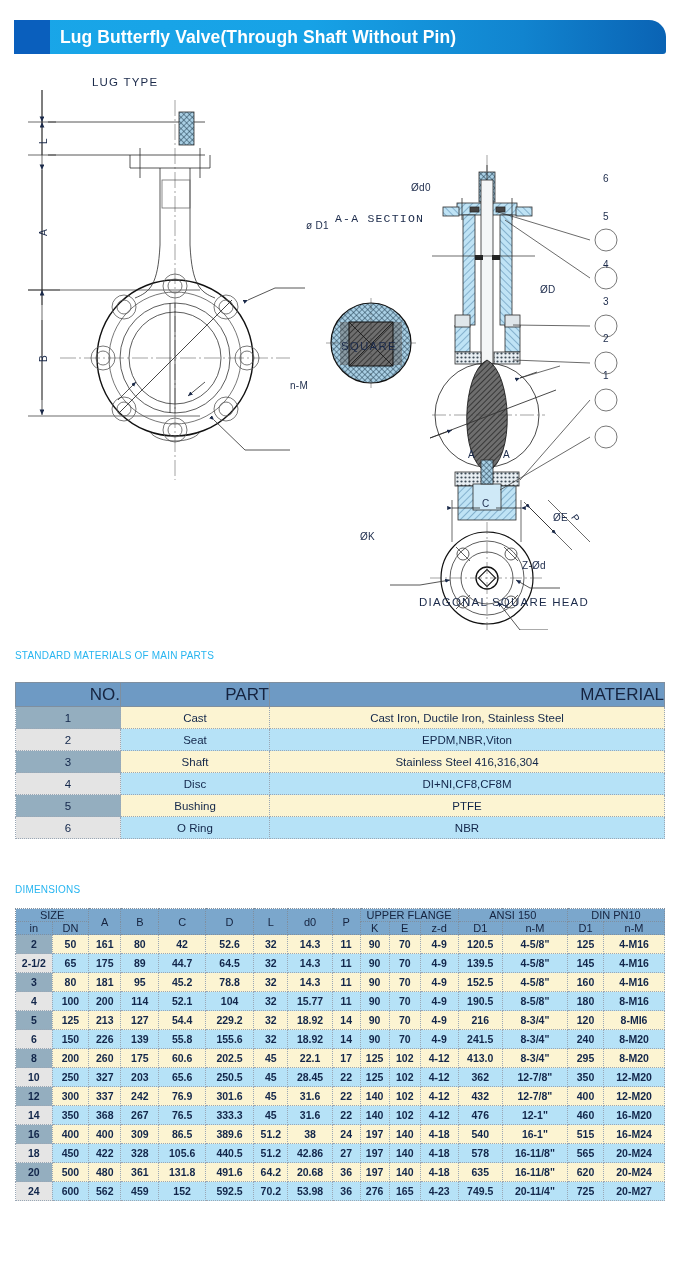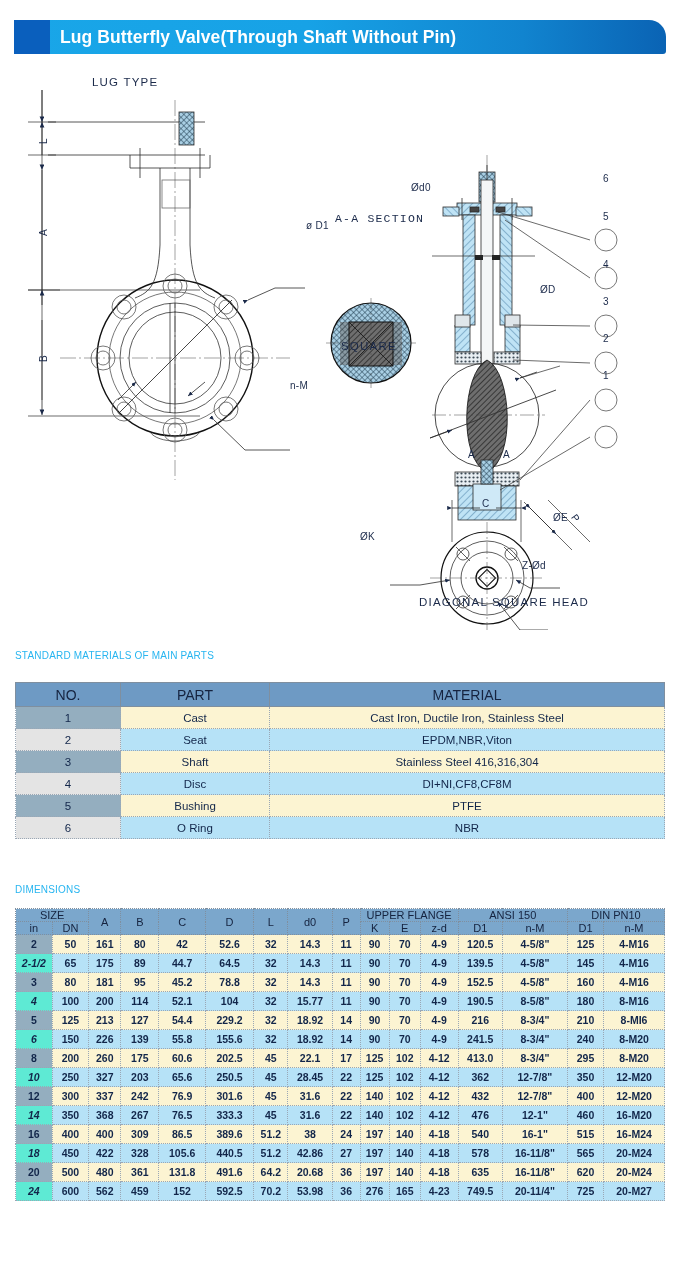--- a/index.html
+++ b/index.html
@@ -42,38 +42,38 @@
   table{border-collapse:collapse;position:absolute;}
   td,th{
     border:1px dotted #9aa7b5;
     text-align:center;vertical-align:middle;
     font-weight:bold;color:#12264a;padding:0;
   }
   
   #mat-table{left:15px;top:682px;width:650px;font-size:11.5px;}
   #mat-table th{
     background:#6e9ac4;color:#15233f;height:23px;font-weight:500;
-    border:1px solid #7f8f9f;font-size:14px;
+    border:1px solid #7f8f9f;font-size:17px;text-align:right;
   }
   #mat-table td{height:21px;font-weight:500;}
   #mat-table tr.odd td.no{background:#94aebf;}
   #mat-table tr.even td.no{background:#e4e4e4;}
   #mat-table tr.odd td.part,#mat-table tr.odd td.material{background:#fcf4d2;}
   #mat-table tr.even td.part,#mat-table tr.even td.material{background:#b6e2f7;}
   #mat-table .no{width:104px;}
   #mat-table .part{width:148px;}
   
   #dim-table{left:15px;top:908px;width:650px;font-size:10.5px;}
   #dim-table th{
     background:#7ba7cc;color:#15233f;font-weight:500;
     border:1px dotted #7f8f9f;font-size:11px;
   }
   #dim-table td{height:18px;font-weight:bold;font-size:10.5px;}
   #dim-table tr.odd td.sz{background:#94aebf;}
-  #dim-table tr.even td.sz{background:#5eead4;font-style:italic;}
+  #dim-table tr.even td.sz{background:#e5e5e5;}
   #dim-table tr.odd td.v{background:#fcf4d2;}
   #dim-table tr.even td.v{background:#b6e2f7;}
 </style>
 </head>
 <body>
 
 <div class="banner"></div>
 <div class="banner-cap"></div>
 <div class="banner-title">Lug Butterfly Valve(Through Shaft Without Pin)</div>
 
@@ -477,21 +477,21 @@
         <td class="v">54.4</td>
         <td class="v">229.2</td>
         <td class="v">32</td>
         <td class="v">18.92</td>
         <td class="v">14</td>
         <td class="v">90</td>
         <td class="v">70</td>
         <td class="v">4-9</td>
         <td class="v">216</td>
         <td class="v">8-3/4"</td>
-        <td class="v">210</td>
+        <td class="v">120</td>
         <td class="v">8-MI6</td>
       </tr>
       <tr class="even">
         <td class="sz">6</td>
         <td class="v">150</td>
         <td class="v">226</td>
         <td class="v">139</td>
         <td class="v">55.8</td>
         <td class="v">155.6</td>
         <td class="v">32</td>

